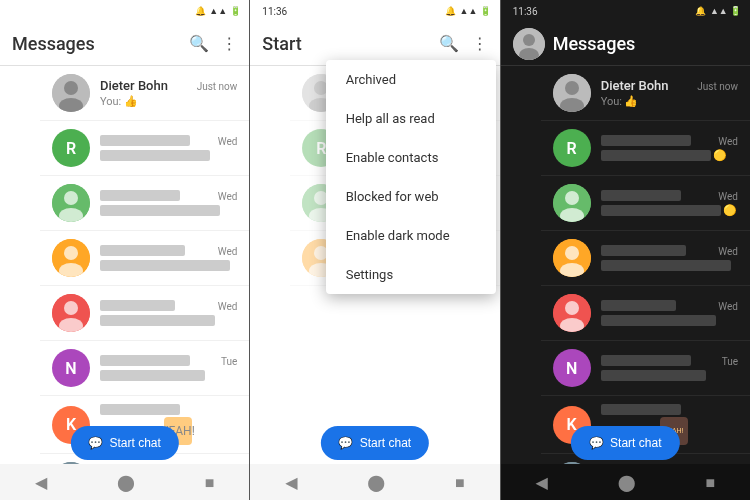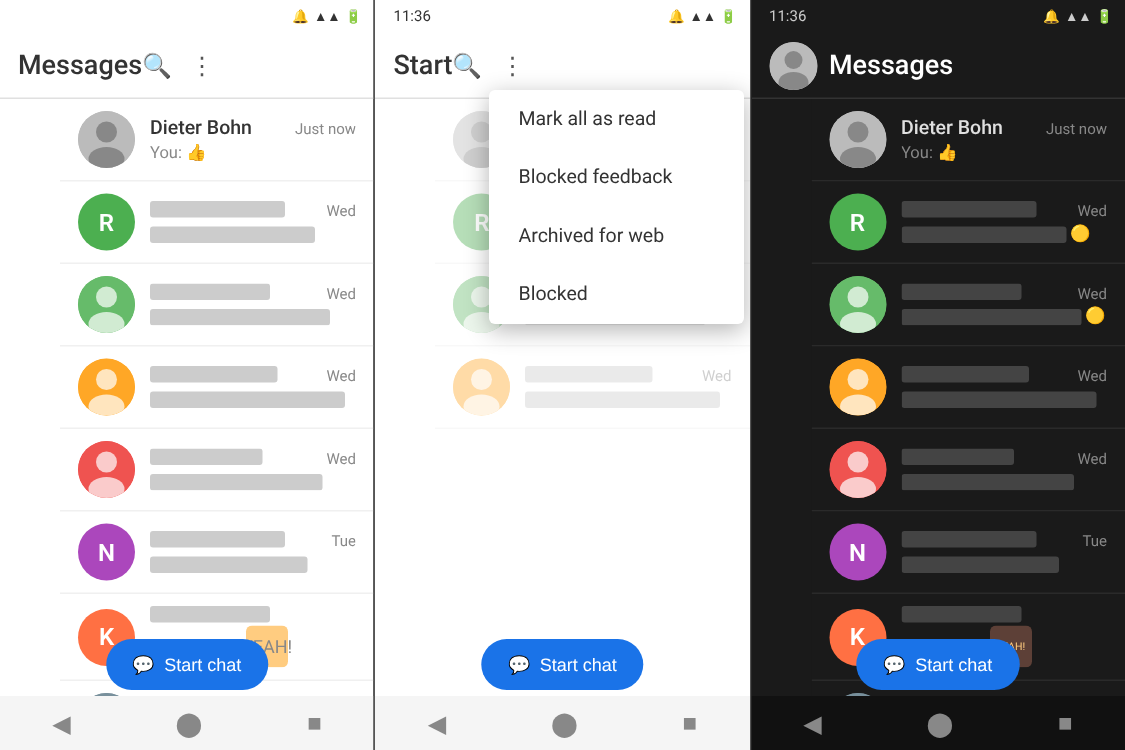--- a/index.html
+++ b/index.html
@@ -49,20 +49,21 @@
       gap: 3px;
       font-size: 9px;
     }
 
     
     .header {
       height: 44px;
       display: flex;
       align-items: center;
       padding: 0 12px;
+      justify-content: space-between;
     }
     .light .header { background: #fff; border-bottom: 1px solid #e0e0e0; }
     .dark .header { background: #1a1a1a; border-bottom: 1px solid #333; }
 
     .header-title {
       font-size: 18px;
       font-weight: 500;
     }
     .light .header-title { color: #333; }
     .dark .header-title { color: #fff; }
@@ -411,24 +412,26 @@
     </div>
     <div class="header">
       <span class="header-title">Start</span>
       <div class="header-icons">
         <span class="header-icon">🔍</span>
         <span class="header-icon">⋮</span>
       </div>
     </div>
 
     <div class="dropdown-overlay">
-      <div class="dropdown-item">Mark all as read</div>
-      <div class="dropdown-item">Blocked feedback</div>
-      <div class="dropdown-item">Archived for web</div>
-      <div class="dropdown-item">Blocked</div>
+      <div class="dropdown-item">Archived</div>
+      <div class="dropdown-item">Help all as read</div>
+      <div class="dropdown-item">Enable contacts</div>
+      <div class="dropdown-item">Blocked for web</div>
+      <div class="dropdown-item">Enable dark mode</div>
+      <div class="dropdown-item">Settings</div>
     </div>
 
     <div class="message-list" style="opacity:0.4;">
       <div class="message-item">
         <div class="avatar-img" style="background:#bbb;">
           <svg viewBox="0 0 38 38" width="38" height="38">
               <circle cx="19" cy="19" r="19" fill="#bbb"></circle>
               <circle cx="19" cy="14" r="7" fill="#888"></circle>
               <ellipse cx="19" cy="32" rx="12" ry="8" fill="#888"></ellipse>
             </svg>

